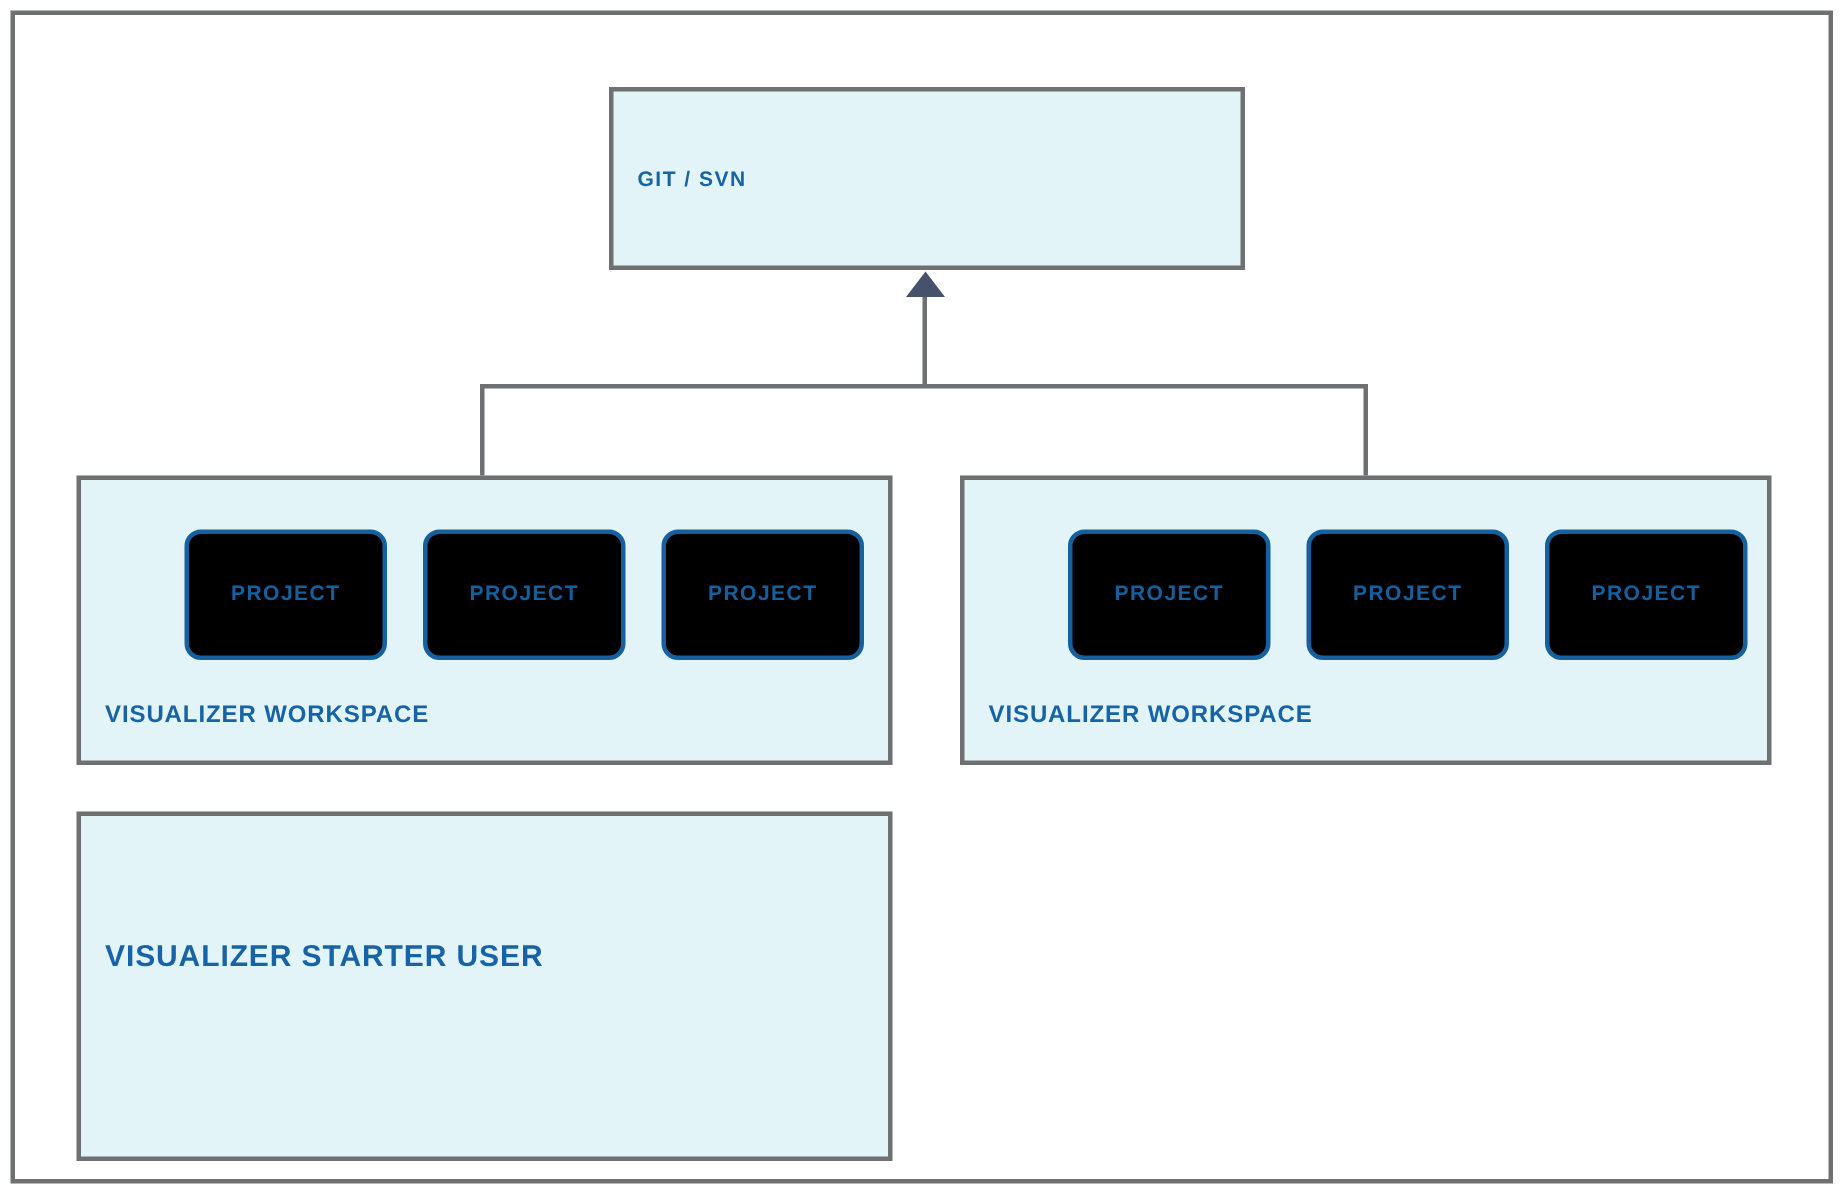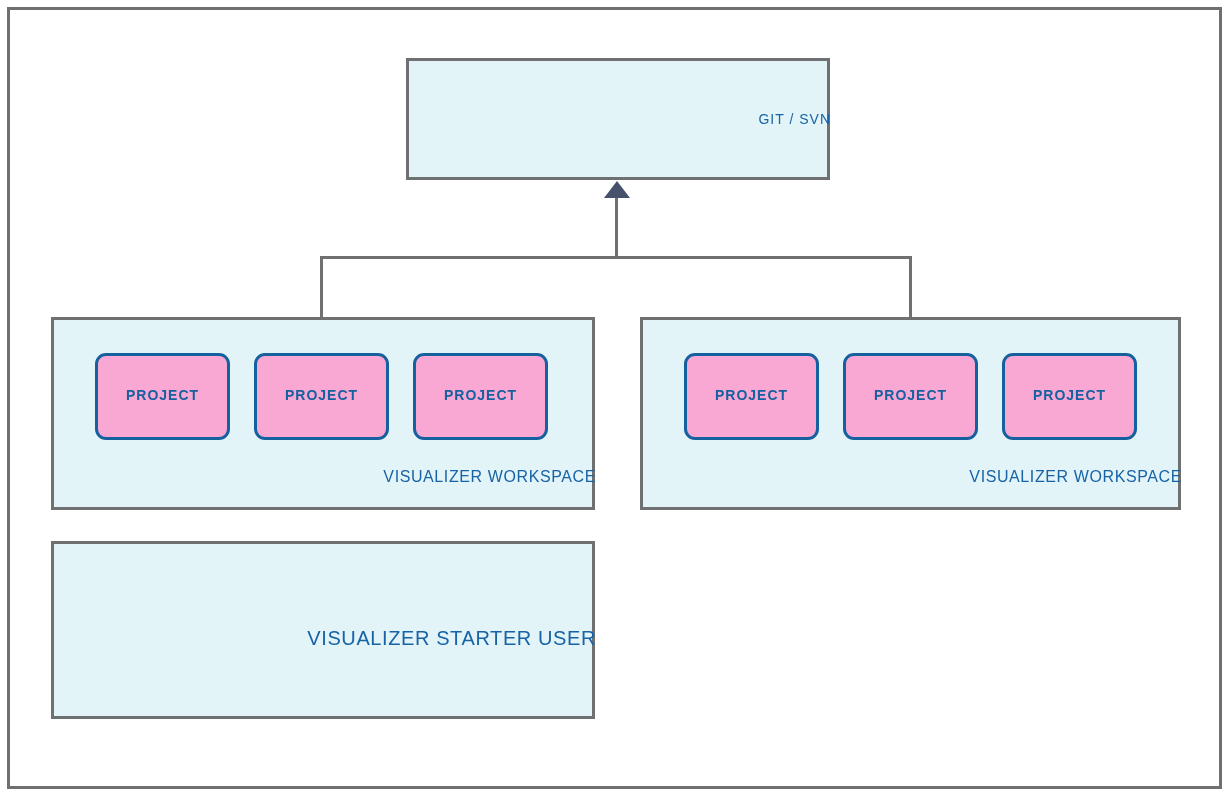--- a/index.html
+++ b/index.html
@@ -34,25 +34,25 @@
   
   .node {
     position: absolute;
     box-sizing: border-box;
     border: 3px solid #6e7072;
     background: #e2f4f8;
   }
 
   .node-label {
     position: absolute;
-    left: 4px;
+    left: 16px;
     width: 100%;
-    text-align: right;
+    text-align: left;
     color: #1763a6;
-    font-weight: normal;
+    font-weight: bold;
     letter-spacing: 0.5px;
     white-space: nowrap;
   }
 
   
   #repo-box {
     left: 406px;
     top: 58px;
     width: 424px;
     height: 122px;
@@ -77,44 +77,45 @@
     letter-spacing: 0.6px;
   }
 
   
   .project-chip {
     position: absolute;
     box-sizing: border-box;
     top: 33px;
     width: 135px;
     height: 87px;
-    background: #f9a8d4;
+    background: #000000;
     border: 3px solid #15609f;
     border-radius: 11px;
+    margin-left: 28px;
   }
   .project-chip .chip-label {
     position: absolute;
     left: 0;
     top: 31px;
     width: 100%;
     text-align: center;
     font-size: 14px;
     font-weight: bold;
     color: #15609f;
     letter-spacing: 1px;
     white-space: nowrap;
   }
   .chip-0 { left: 41px;  }
   .chip-1 { left: 200px; }
   .chip-2 { left: 359px; }
 
   
   .user-box {
     top: 541px;
-    height: 178px;
+    height: 233px;
     padding-left: 32px;
   }
   #user-left  { left: 51px;  width: 544px; }
   #user-right { left: 640px; width: 541px; }
 
   .user-box .node-label {
     top: 83px;
     font-size: 20px;
     letter-spacing: 0.6px;
   }

